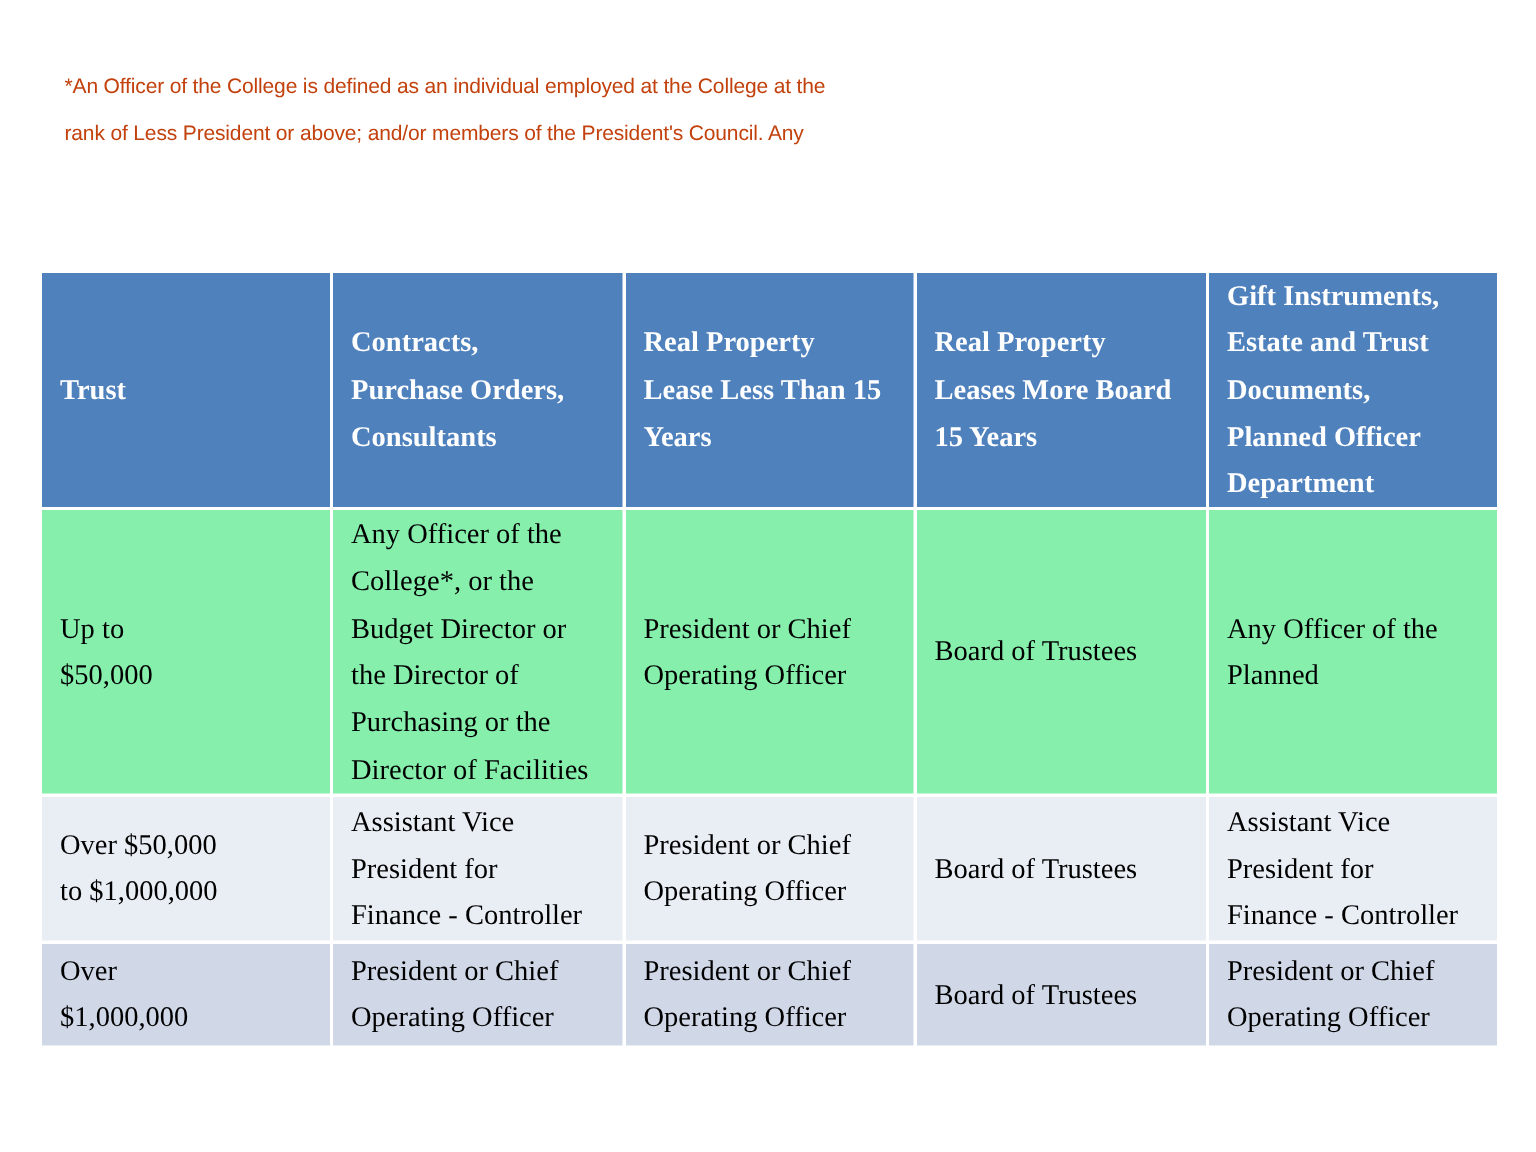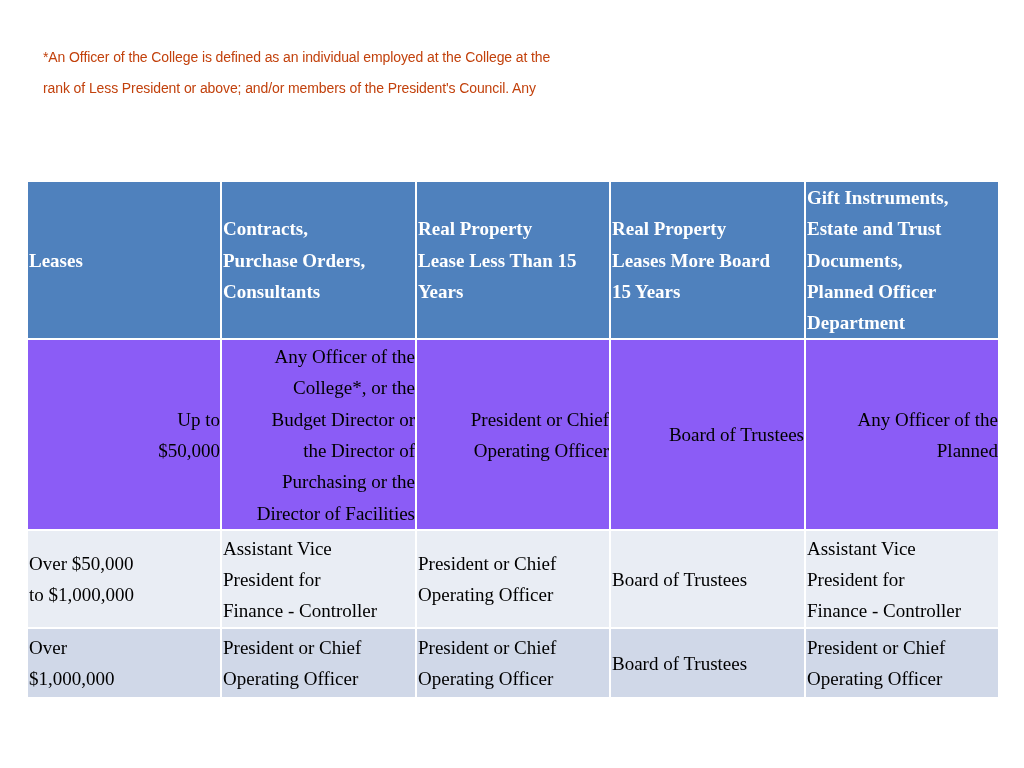--- a/index.html
+++ b/index.html
@@ -16,27 +16,27 @@
       border-collapse: collapse; table-layout: fixed;
       font-family: "Liberation Serif", serif; font-size: 19px; line-height: 31.3px;
       color: #000;
     }
     table.authority col.c1 { width: 194px; }
     table.authority col.c2 { width: 195px; }
     table.authority col.c3 { width: 194px; }
     table.authority col.c4 { width: 195px; }
     table.authority col.c5 { width: 194px; }
     table.authority th, table.authority td {
-      border: 2px solid #ffffff; padding: 0 0 0 1px; vertical-align: middle; text-align: left;
+      border: 2px solid #ffffff; padding: 0 0 0 12px; vertical-align: middle; text-align: left;
       overflow: hidden; white-space: normal;
     }
     table.authority th {
       background: #4f81bd; color: #ffffff; font-weight: bold; height: 155px;
     }
-    tr.r1 td { background: #8b5cf6; height: 189px; text-align: right; }
+    tr.r1 td { background: #86efac; height: 189px; }
     tr.r2 td { background: #e9edf4; height: 96px; }
     tr.r3 td { background: #d0d8e8; height: 68px; }
     .line { display: block; white-space: nowrap; }
   </style>
 </head>
 <body>
 
 <div class="note">
   <span class="line">*An Officer of the College is defined as an individual employed at the College at the</span>
   <span class="line">rank of Less President or above; and/or members of the President's Council. Any</span>
@@ -46,21 +46,21 @@
   <colgroup>
     <col class="c1">
       <col class="c2">
       <col class="c3">
       <col class="c4">
       <col class="c5">
   </colgroup>
   <thead>
     <tr>
       <th>
-        <span class="line">Leases</span>
+        <span class="line">Trust</span>
       </th>
       <th>
         <span class="line">Contracts,</span>
         <span class="line">Purchase Orders,</span>
         <span class="line">Consultants</span>
       </th>
       <th>
         <span class="line">Real Property</span>
         <span class="line">Lease Less Than 15</span>
         <span class="line">Years</span>

